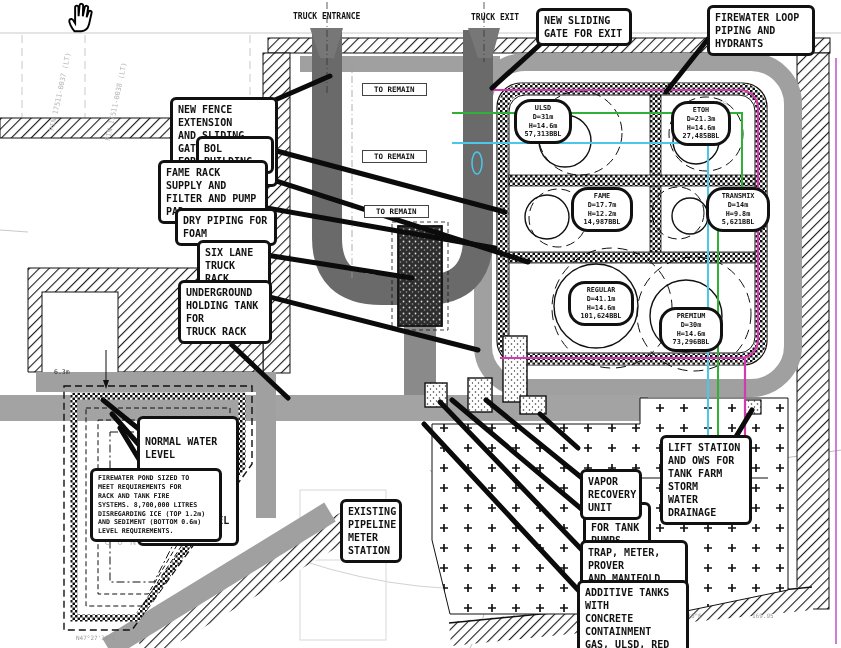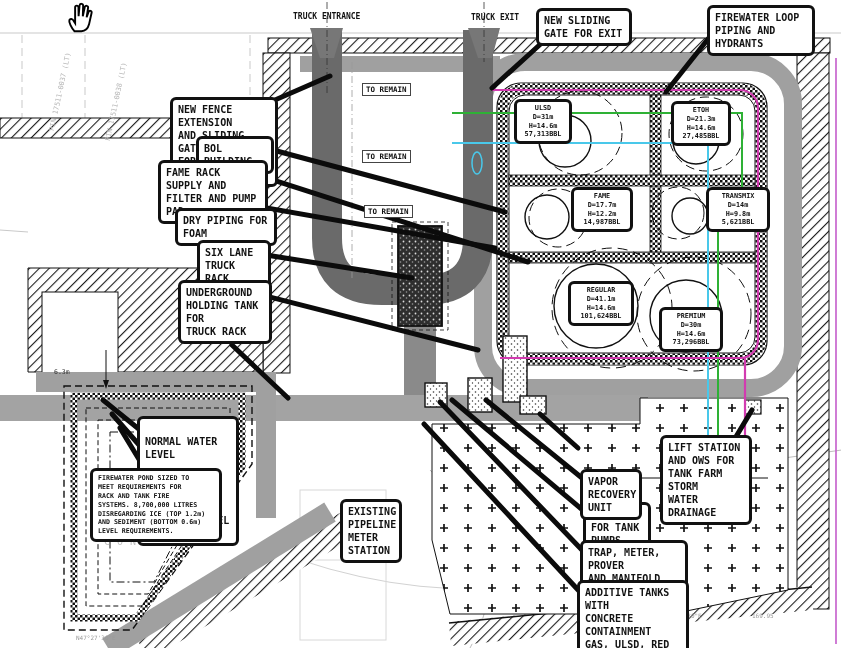--- a/index.html
+++ b/index.html
@@ -2,27 +2,27 @@
 <html><head>
 <meta charset="utf-8">
 <style>
   html,body{margin:0;padding:0;background:#e9e9e9;}
   #canvas{position:relative;width:841px;height:648px;background:#ffffff;overflow:hidden;
           font-family:"DejaVu Sans Mono", monospace;}
   svg{position:absolute;left:0;top:0;}
   .co{position:absolute;background:#fff;border:3px solid #111;border-radius:6px;
       padding:3px 5px;font-size:10px;font-weight:bold;line-height:1.3;color:#111;
       white-space:pre-line;z-index:30;}
-  .tk{position:absolute;background:#fff;border:3px solid #111;border-radius:6px;
+  .tk{position:absolute;background:#fff;border:3px solid #111;border-radius:17px;
       padding:2px 3px;font-size:6.8px;font-weight:bold;line-height:1.3;color:#111;
       text-align:center;z-index:30;}
   .tk span{display:block;}
   .plain{position:absolute;font-size:8px;font-weight:bold;color:#111;z-index:25;white-space:nowrap;}
   .remain{position:absolute;font-size:7.5px;font-weight:bold;color:#111;background:#fff;
-      border:1px solid #444;padding:1px 3px;z-index:25;white-space:nowrap;}
+      border:1px solid #444;padding:1px 11px;z-index:25;white-space:nowrap;}
   .bg{position:absolute;color:#b8b8b8;font-size:7px;z-index:5;white-space:nowrap;}
   .pin{transform:rotate(-78deg);transform-origin:left top;}
   .concession{letter-spacing:7px;font-size:10px;color:#c2c2c2;}
   .lvl span{display:block;margin:0 0 7px 0;}
   .lvl span:last-child{margin-bottom:0;}
   .note{font-size:6.6px;line-height:1.35;}
 </style>
 </head>
 <body>
 

